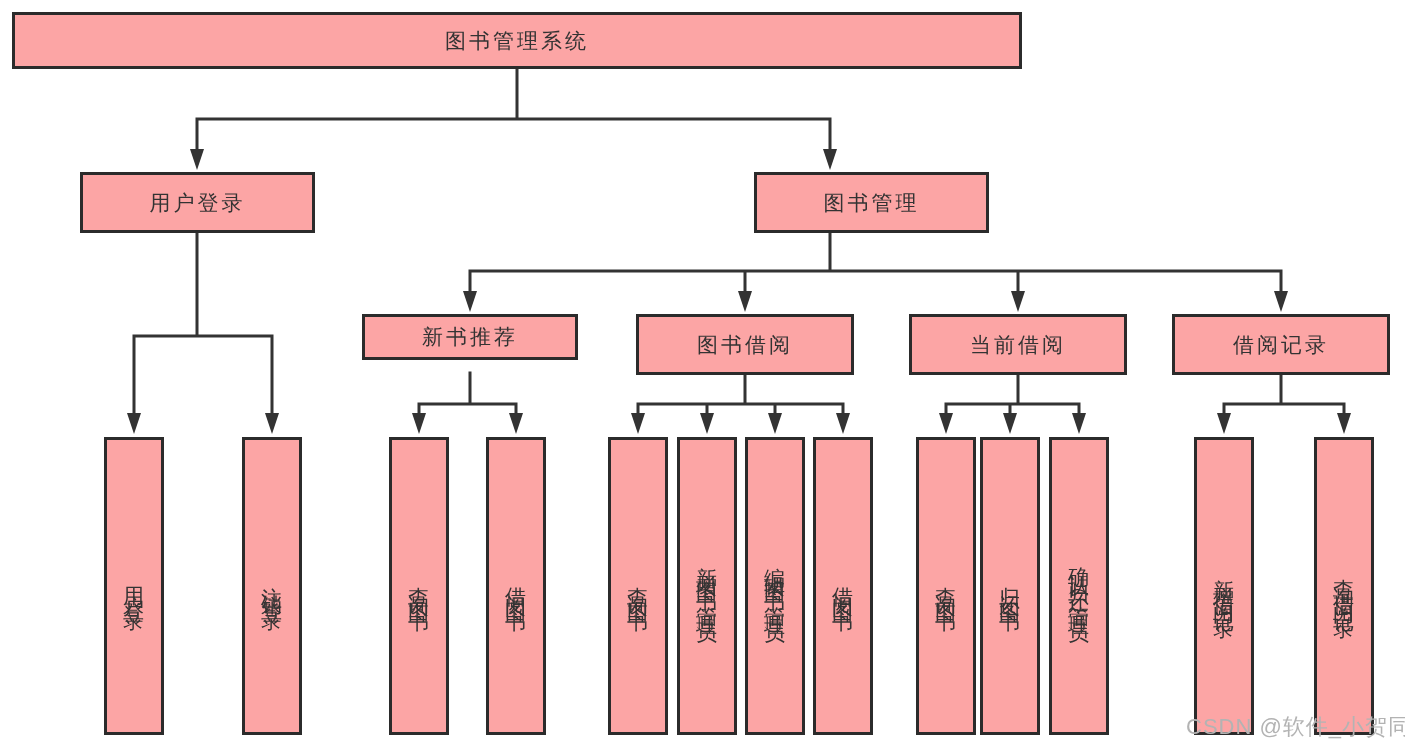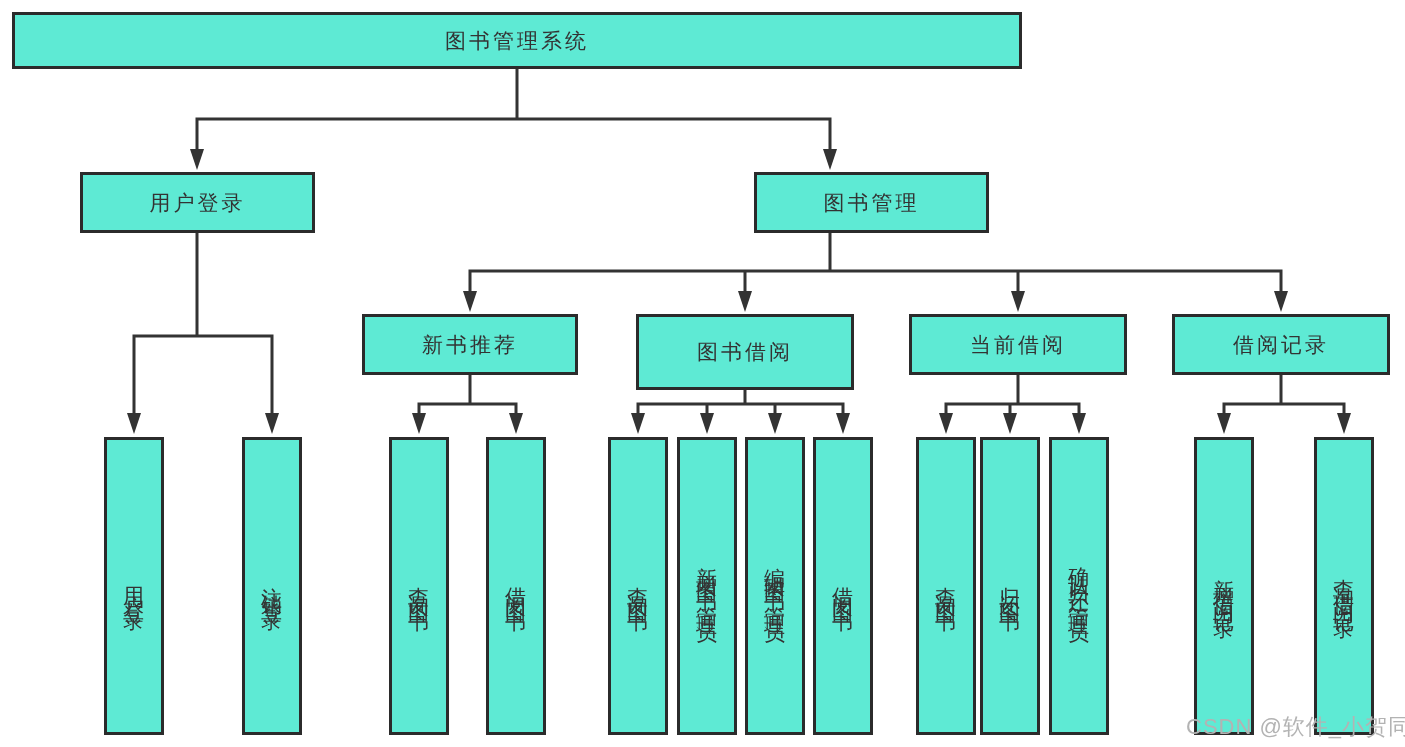--- a/index.html
+++ b/index.html
@@ -2,21 +2,21 @@
 <html><head>
 <meta charset="utf-8">
 <style>
   html,body{margin:0;padding:0;background:#ffffff;}
   .canvas{
     position:relative;width:1405px;height:747px;background:#ffffff;
     font-family:"Liberation Sans",sans-serif;color:#333333;overflow:hidden;
   }
   .connectors{position:absolute;left:0;top:0;width:1405px;height:747px;}
   .node{
-    position:absolute;box-sizing:border-box;background:#5eead4;
+    position:absolute;box-sizing:border-box;background:#fca5a5;
     border:3px solid #2b2b2b;display:flex;align-items:center;justify-content:center;
     font-size:21px;letter-spacing:3px;color:#333333;z-index:2;
   }
   .vnode{letter-spacing:0;}
   .vnode .vtext{
     writing-mode:vertical-rl;font-size:21px;letter-spacing:8px;line-height:1;
   }
   .watermark{
     position:absolute;left:1186px;top:712px;z-index:5;
     font-size:22px;letter-spacing:1px;color:#b3b3b3;white-space:nowrap;
@@ -73,24 +73,24 @@
     <span>图书管理系统</span>
   </div>
 
   <div class="node" style="left:80px;top:172px;width:235px;height:61px;">
     <span>用户登录</span>
   </div>
   <div class="node" style="left:712px;top:172px;width:235px;height:61px;margin-left:42px;">
     <span>图书管理</span>
   </div>
 
-  <div class="node" style="left:362px;top:314px;width:216px;height:61px;">
+  <div class="node" style="left:362px;top:314px;width:216px;height:46px;">
     <span>新书推荐</span>
   </div>
-  <div class="node" style="left:636px;top:314px;width:218px;height:76px;">
+  <div class="node" style="left:636px;top:314px;width:218px;height:61px;">
     <span>图书借阅</span>
   </div>
   <div class="node" style="left:909px;top:314px;width:218px;height:61px;">
     <span>当前借阅</span>
   </div>
   <div class="node" style="left:1172px;top:314px;width:218px;height:61px;">
     <span>借阅记录</span>
   </div>
 
   <div class="node vnode" style="left:104px;top:437px;width:60px;height:298px;">

